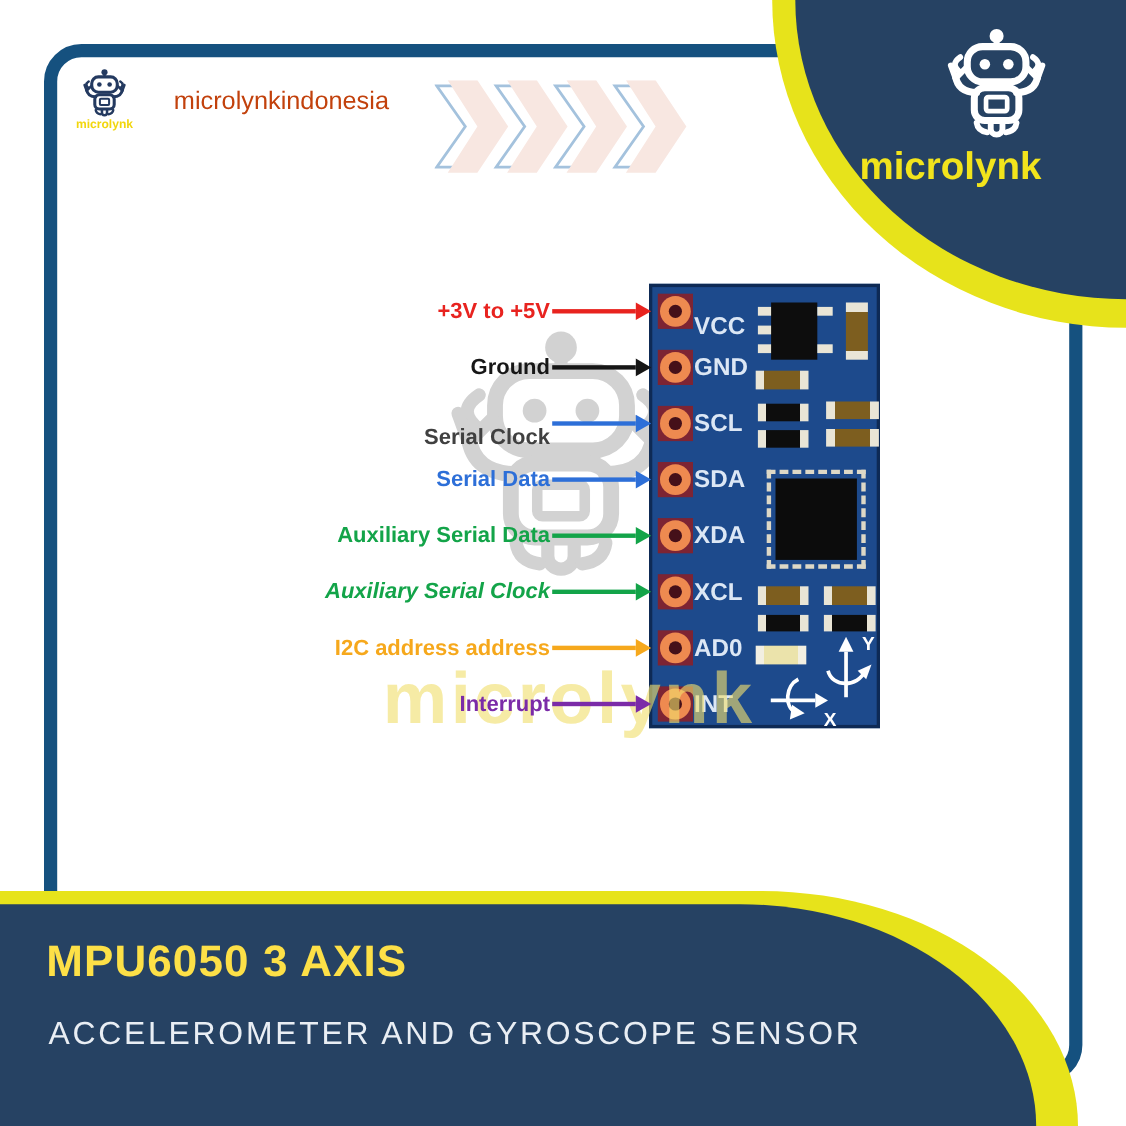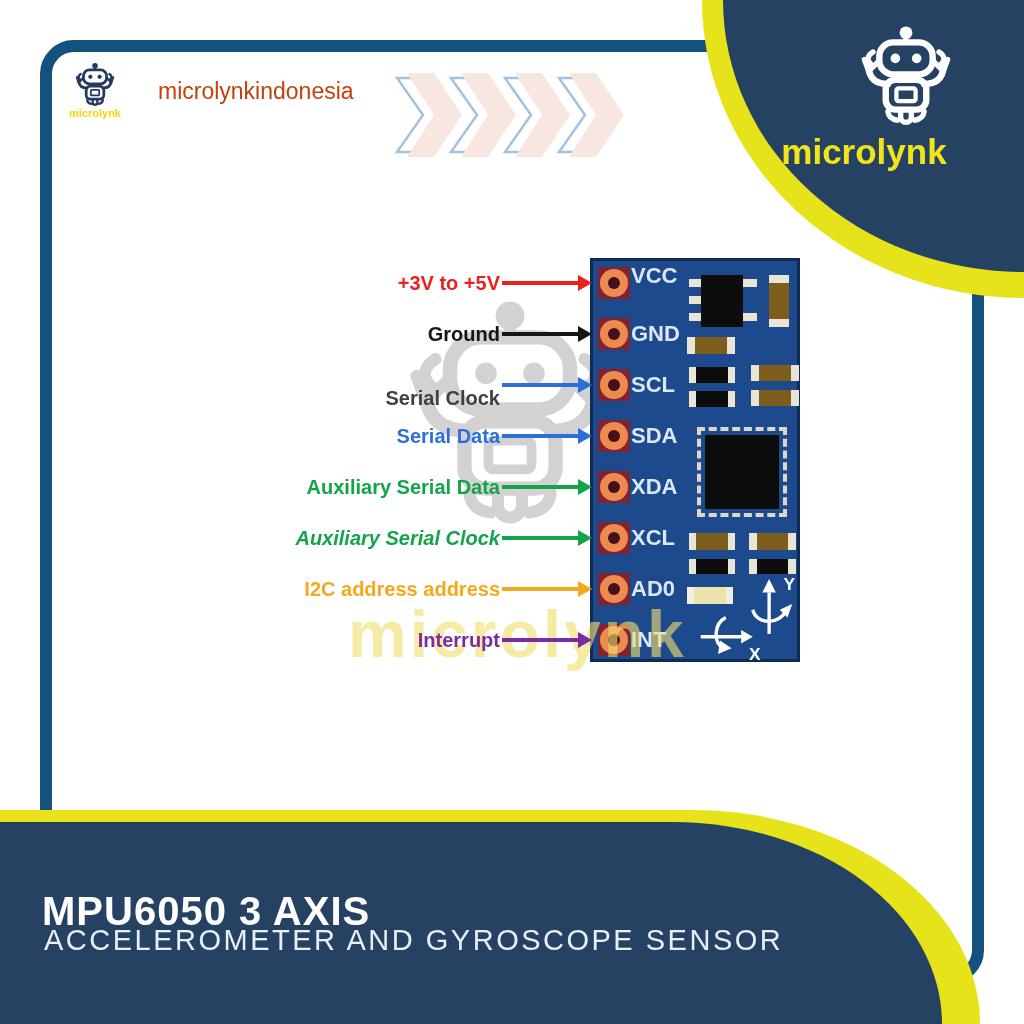--- a/index.html
+++ b/index.html
@@ -49,21 +49,21 @@
         border-bottom-left-radius:100% 100%;z-index:11;}
   .badge-robot{position:absolute;right:70px;top:24px;width:96px;height:120px;color:#ffffff;}
   .badge-text{position:absolute;right:40px;top:132px;width:240px;text-align:center;
         font-size:35px;font-weight:bold;color:#f2e41c;}
   
   .band-yellow{position:absolute;left:0;top:810px;width:980px;height:214px;background:#e7e31b;
         border-top-right-radius:350px 260px;z-index:10;}
   .band-navy{position:absolute;left:0;top:822px;width:942px;height:202px;background:#264263;
         border-top-right-radius:320px 240px;z-index:11;}
   .footer-title{position:absolute;left:42px;top:30px;font-size:40px;font-weight:bold;
-        color:#ffffff;letter-spacing:1px;white-space:nowrap;margin-top:37px;}
+        color:#fde047;letter-spacing:1px;white-space:nowrap;}
   .footer-subtitle{position:absolute;left:44px;top:102px;font-size:29px;font-weight:normal;
         color:#e9eef4;letter-spacing:2.5px;white-space:nowrap;}
   svg{display:block;}
 </style>
 </head>
 <body>
 
 <div class="stage">
 
   <svg width="0" height="0" style="position:absolute">
@@ -156,21 +156,21 @@
       <polygon points="72,22 79,8 86,22" fill="#ffffff"></polygon>
       <path d="M62 40 C 66 56, 90 56, 97 40" fill="none" stroke="#ffffff" stroke-width="3.5"></path>
       <polygon points="90,40 98,48 103,34" fill="#ffffff"></polygon>
       <text x="94" y="20" font-size="18" font-weight="bold" fill="#ffffff">Y</text>
     </svg>
   <div class="pad" style="top: 6px;">
         <div class="ring">
           <div class="hole"></div>
         </div>
       </div>
-      <div class="pin-name" style="top: 2px;">VCC</div>
+      <div class="pin-name" style="top: 23px;">VCC</div>
       <div class="pad" style="top: 57px;">
         <div class="ring">
           <div class="hole"></div>
         </div>
       </div>
       <div class="pin-name" style="top: 60px;">GND</div>
       <div class="pad" style="top: 108px;">
         <div class="ring">
           <div class="hole"></div>
         </div>

